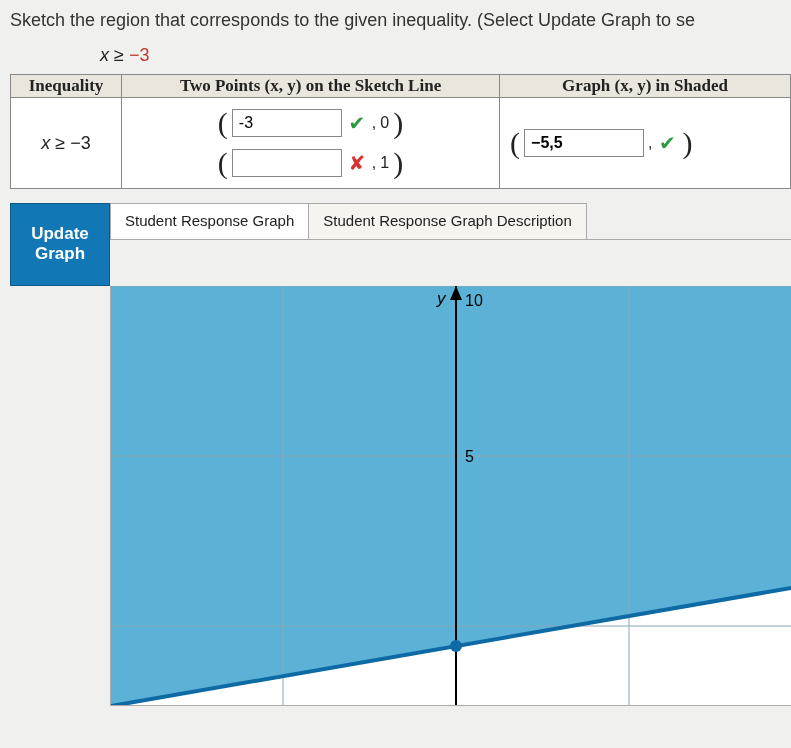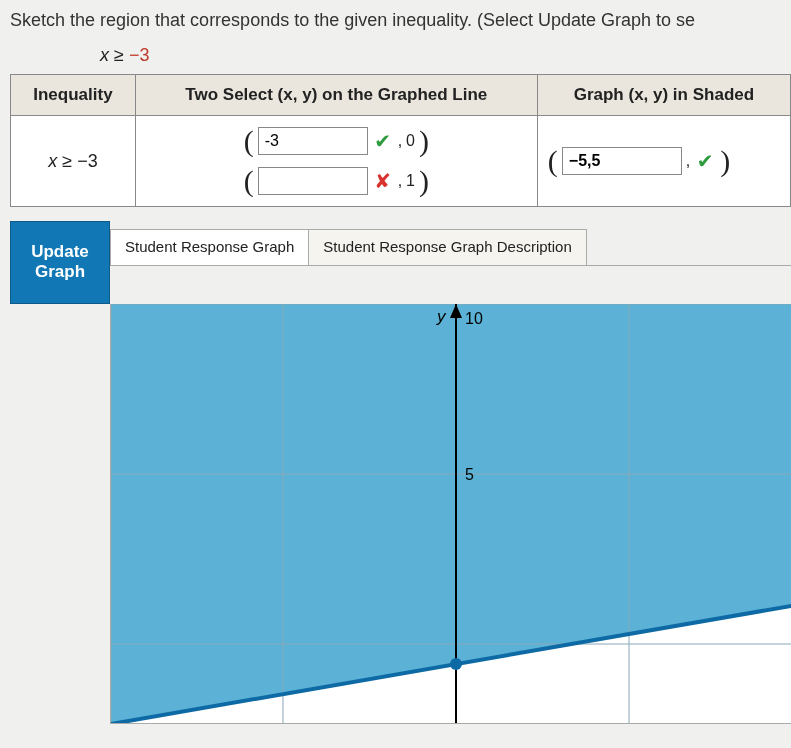--- a/index.html
+++ b/index.html
@@ -33,21 +33,22 @@
     table.main th, table.main td {
       border: 1px solid #888;
       padding: 8px 10px;
       text-align: center;
       vertical-align: middle;
     }
     table.main th {
       background: #eae6dd;
       font-weight: bold;
       font-size: 17px;
-      padding: 10px;
+      padding: 1px;
+      font-family: Liberation Serif, serif;
     }
     .ineq-cell { font-style: italic; font-size: 18px; white-space: nowrap; }
     .ineq-cell .num { color: #222; font-style: normal; }
     .point-wrap { display: flex; flex-direction: column; gap: 6px; align-items: center; }
     .point-row { display: flex; align-items: center; gap: 4px; font-size: 22px; }
     .paren { font-size: 30px; font-family: "Times New Roman", serif; }
     .field {
       width: 110px;
       height: 28px;
       border: 1px solid #888;
@@ -78,21 +79,21 @@
       text-align: center;
       width: 100px;
       line-height: 1.2;
       cursor: pointer;
     }
     .tabs {
       display: flex;
       flex: 1;
       border-bottom: 1px solid #aaa;
       position: relative;
-      top: 8px;
+      top: 0;
     }
     .tab {
       background: #f6f4ef;
       border: 1px solid #aaa;
       border-bottom: none;
       padding: 8px 14px;
       font-size: 15px;
       text-align: center;
       margin-right: -1px;
       min-width: 170px;
@@ -119,21 +120,21 @@
 <div class="instruction">Sketch the region that corresponds to the given inequality. (Select Update Graph to se</div>
 
 <div class="inequality-display">
   <span>x ≥ </span><span class="num">−3</span>
 </div>
 
 <table class="main">
   <thead>
     <tr>
       <th>Inequality</th>
-      <th>Two Select (x, y) on the Graphed Line</th>
+      <th>Two Points (x, y) on the Sketch Line</th>
       <th>Graph (x, y) in Shaded</th>
     </tr>
   </thead>
   <tbody>
     <tr>
       <td class="ineq-cell">
         <span>x ≥ </span><span class="num">−3</span>
       </td>
       <td>
         <div class="point-wrap">

